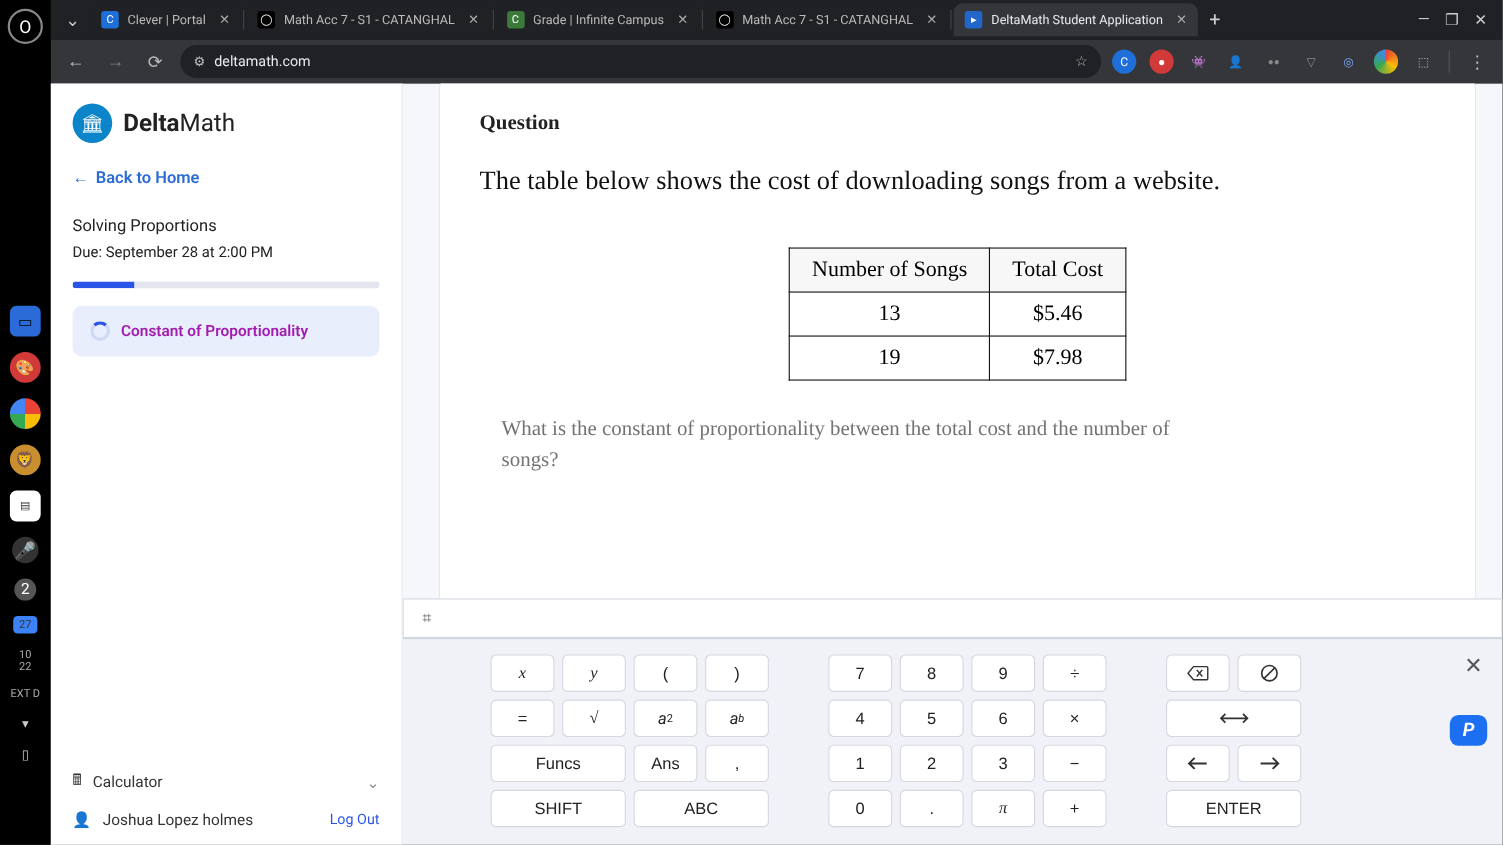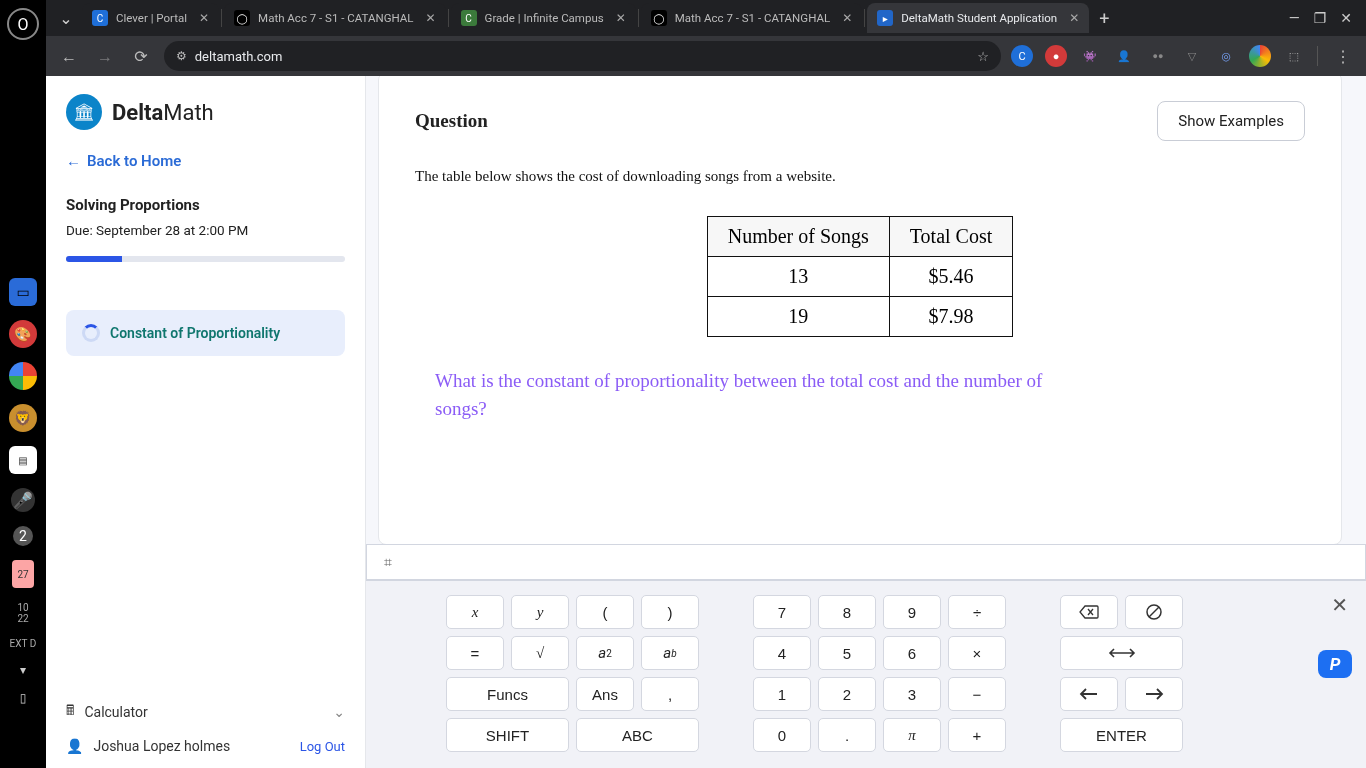--- a/index.html
+++ b/index.html
@@ -36,44 +36,44 @@
 
 .page { position:absolute; left:46px; top:76px; right:0; bottom:0; background:#f6f7fb; display:flex;}
 
 
 .sidebar { width:320px; background:#fff; border-right:1px solid #e5e7eb; padding:18px 20px 14px 20px; display:flex; flex-direction:column; position:relative;}
 .logo-row { display:flex; align-items:center; gap:10px; margin-bottom:22px;}
 .logo-badge { width:36px; height:36px; border-radius:50%; background:#0b84c9; display:flex; align-items:center; justify-content:center; color:#fff; font-size:17px;}
 .logo-text { font-size:22px; font-weight:400; color:#222;}
 .logo-text b { font-weight:700;}
 .back-link { color:#2b6bd6; font-size:15px; font-weight:600; display:flex; align-items:center; gap:6px; margin-bottom:26px; cursor:pointer;}
-.assign-title { font-size:15px; font-weight:700; color:#222; margin-bottom:8px;}
+.assign-title { font-size:15px; font-weight:400; color:#222; margin-bottom:8px;}
 .due { font-size:13.5px; color:#222; margin-bottom:18px;}
 .due b { font-weight:400;}
 .grade-row { font-size:13.5px; color:#222; margin-bottom:8px;}
 .progress { width:100%; height:6px; background:#e3e6ee; border-radius:3px; overflow:hidden;}
 .progress-fill { height:100%; background:#2b55e6; width:20%;}
-.topic-card { margin-top:48px; background:#e8eefc; border-radius:8px; padding:14px 16px; display:flex; align-items:center; gap:10px; font-size:14px; font-weight:600; color:#0f766e;}
+.topic-card { margin-top:16px; background:#e8eefc; border-radius:8px; padding:14px 16px; display:flex; align-items:center; gap:10px; font-size:14px; font-weight:600; color:#a21caf;}
 .topic-spinner { width:18px; height:18px; border:3px solid #cdd9f5; border-top-color:#2b55e6; border-radius:50%;}
 .sidebar-footer { margin-top:auto; display:flex; flex-direction:column; gap:14px; padding-top:14px;}
 .calc-row, .user-row { display:flex; align-items:center; gap:10px; font-size:14px; color:#333;}
 .calc-row { justify-content:space-between;}
 .logout { color:#2b55e6; font-size:13px; margin-left:auto;}
 
 
 .main { flex:1; position:relative; overflow:hidden;}
-.card { position:absolute; left:12px; right:24px; top:-4px; background:#fff; border:1px solid #e5e7eb; border-radius:8px; padding:28px 36px 120px 36px;}
+.card { position:absolute; left:33px; right:24px; top:-4px; background:#fff; border:1px solid #e5e7eb; border-radius:8px; padding:28px 36px 120px 36px;}
 .question-header { display:flex; align-items:center; justify-content:space-between; margin-bottom:24px;}
 .q-label { font-family:Georgia,serif; font-size:19px; font-weight:700; color:#222;}
 .show-ex { border:1px solid #c9cdd6; background:#fff; border-radius:8px; padding:10px 20px; font-size:15px; color:#222; cursor:pointer;}
-.q-text { font-family:Georgia,"Times New Roman",serif; font-size:15px; color:#111; line-height:1.5; margin-bottom:28px;}
+.q-text { font-family:Georgia,"Times New Roman",serif; font-size:24px; color:#111; line-height:1.5; margin-bottom:42px;}
 .data-table { margin:0 auto 30px auto; border-collapse:collapse;}
 .data-table th, .data-table td { border:1.5px solid #111; padding:8px 20px; font-family:Georgia,serif; font-size:20px; text-align:center;}
 .data-table th { font-weight:400; background:#f7f7f7;}
-.q-text2 { font-family:Georgia,"Times New Roman",serif; font-size:19px; color:#8b5cf6; line-height:1.5; margin-left:20px; max-width:640px;}
+.q-text2 { font-family:Georgia,"Times New Roman",serif; font-size:19px; color:#737373; line-height:1.5; margin-left:20px; max-width:640px;}
 
 
 .answer-bar { position:absolute; left:0; right:0; bottom:188px; height:36px; background:#fff; border:1px solid #d2d6e0; display:flex; align-items:center; padding-left:10px;}
 .answer-icon { width:22px; height:22px; color:#666; display:flex; align-items:center; justify-content:center; font-size:14px;}
 .keypad { position:absolute; left:0; right:0; bottom:0; height:188px; background:#f1f2f7; border-top:1px solid #d2d6e0; padding:14px 70px 14px 80px;}
 .keygrid { display:grid; grid-template-columns:repeat(4,58px) 40px repeat(4,58px) 40px 58px 58px; grid-template-rows:repeat(4,34px); gap:7px; align-items:center;}
 .key { background:#fff; border:1px solid #d4d7e0; border-radius:5px; display:flex; align-items:center; justify-content:center; font-size:15px; font-family:Georgia,serif; font-style:italic; color:#222; cursor:pointer; height:34px;}
 .key.nonitalic { font-style:normal; font-family:Arial,sans-serif;}
 .key.wide2 { grid-column:span 2;text-align:center;}
 .gap { visibility:hidden;}
@@ -87,21 +87,21 @@
 <div class="dock">
   <div class="dock-circle dock-o">O</div>
   <div style="height:210px"></div>
   <div class="dock-icon" style="background:#2a6bd8">▭</div>
   <div class="dock-icon" style="background:#d23a3a;border-radius:50%">🎨</div>
   <div class="dock-icon" style="border-radius:50%;background:conic-gradient(#ea4335 0 90deg,#fbbc05 90deg 180deg,#34a853 180deg 270deg,#4285f4 270deg 360deg)"></div>
   <div class="dock-icon" style="background:#c98f2e;border-radius:50%">🦁</div>
   <div class="dock-icon" style="background:#fff;border-radius:6px;color:#333;font-size:10px">▤</div>
   <div class="dock-circle" style="background:#333;width:24px;height:24px">🎤</div>
   <div class="dock-icon" style="background:#555;border-radius:50%;width:20px;height:20px;color:#fff">2</div>
-  <div class="dock-icon" style="background:#fca5a5;border-radius:4px;width:22px;height:28px;color:#333;font-size:10px">27</div>
+  <div class="dock-icon" style="background:#3b82f6;border-radius:4px;width:22px;height:16px;color:#333;font-size:10px">27</div>
   <div class="dock-text"><span>10</span><br><span>22</span></div>
   <div class="dock-text">EXT D</div>
   <div style="color:#ccc;font-size:12px">▾</div>
   <div style="color:#ccc;font-size:12px">▯</div>
 </div>
 
 <div class="tabstrip">
   <div class="tab-dropdown">⌄</div>
   <div id="tabs-host" style="display:flex;align-items:center;">
       <div class="tab">
@@ -199,21 +199,20 @@
         <span>Joshua Lopez holmes</span>
         <span class="logout">Log Out</span>
       </div>
     </div>
   </div>
 
   <div class="main">
     <div class="card">
       <div class="question-header">
         <div class="q-label">Question</div>
-        <button class="show-ex">Show Examples</button>
       </div>
       <div class="q-text">The table below shows the cost of downloading songs from a website.</div>
       <table class="data-table">
         <thead>
             <tr id="thead-row">
               <th>Number of Songs</th>
               <th>Total Cost</th>
             </tr>
           </thead>
         <tbody id="tbody">

